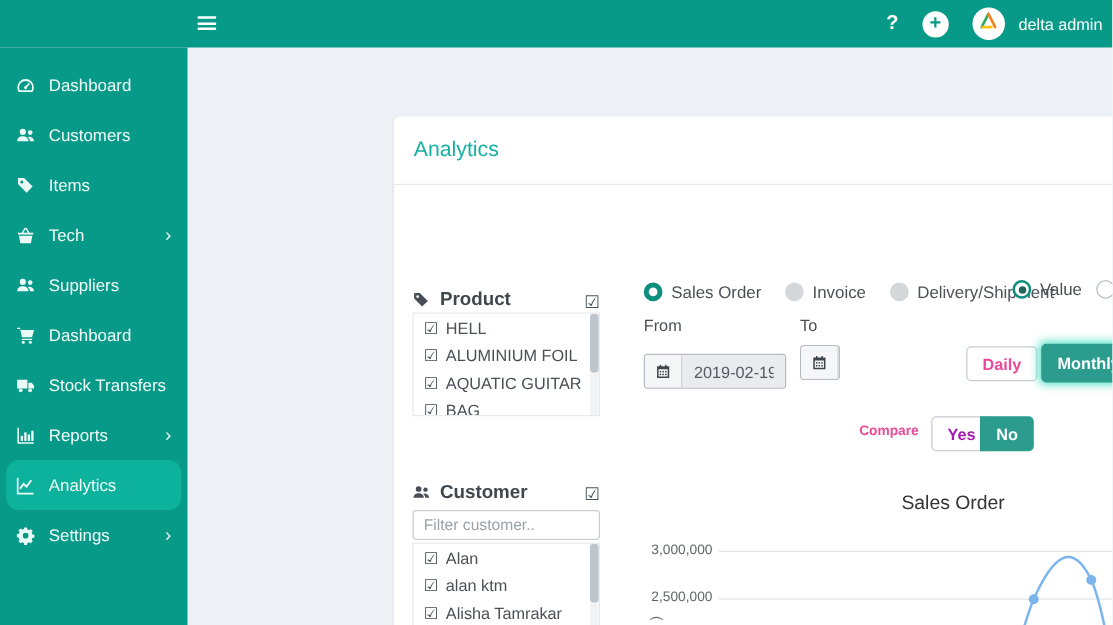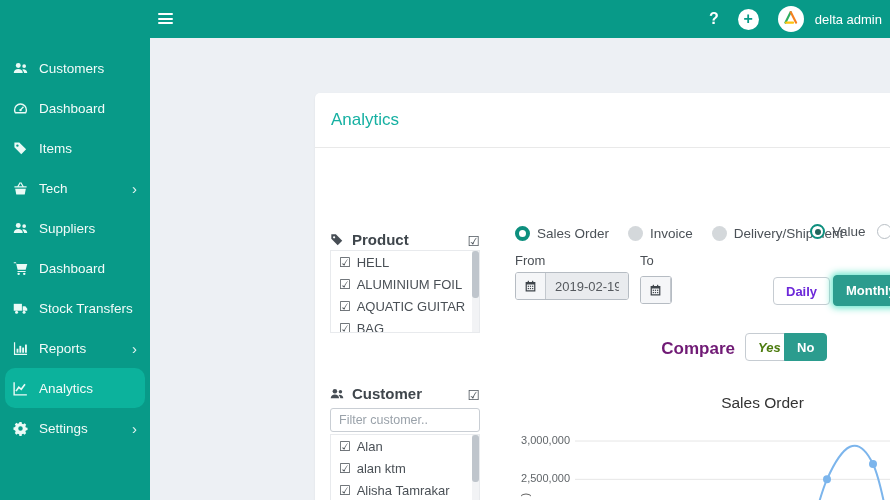--- a/index.html
+++ b/index.html
@@ -65,26 +65,26 @@
   .radio.sel-dot::after { content:""; position:absolute; left:2.5px; top:2.5px; width:6px; height:6px; border-radius:50%; background:#23655b; }
   .radio.off-filled { background:#d4d8db; }
   .radio.off-ring { background:#fff; border:1.5px solid #b9bfc5; }
   .radio-label { font-size:13.5px; color:#4b5157; margin-right:12px; cursor:pointer; }
   .fld-label { position:absolute; font-size:13px; color:#4a4f55; }
   .date-group { position:absolute; display:flex; height:28px; border:1px solid #b6bcc3; border-radius:3px; overflow:hidden; }
   .date-addon { width:30px; display:flex; align-items:center; justify-content:center; background:#f5f6f8;
                 border-right:1px solid #c3c8ce; color:#3f454b; }
   .date-addon svg { width:13px; height:13px; }
   .date-input { border:none; background:#e9ebee; width:82px; padding:0 9px; font-size:13px; color:#55595e; outline:none; font-family:inherit; }
-  .btn { position:absolute; height:28px; padding:0 12px; font-size:13px; color:#6d28d9; background:#fff;
+  .btn { position:absolute; height:28px; padding:0 12px; font-size:13px; color:#ec4899; background:#fff;
          border:1px solid #c6ccd2; border-radius:4px; cursor:pointer; font-family:inherit; font-weight:600; }
   .btn.teal { background:#2b9c8e; border-color:#2b9c8e; color:#fff; }
   .btn.glow { height:31px; box-shadow:0 0 7px 2px rgba(84,226,197,.9); }
-  .cmp-label { position:absolute; font-size:17px; font-weight:600; color:#701a75; width:80px; text-align:right; }
-  .btn.joined-l { border-radius:4px 0 0 4px; color:#4d7c0f;font-style:italic; }
+  .cmp-label { position:absolute; font-size:11px; font-weight:600; color:#ec4899; width:80px; text-align:right; }
+  .btn.joined-l { border-radius:4px 0 0 4px; color:#a21caf; }
   .btn.joined-r { border-radius:0 4px 4px 0; }
 
   
   .chart-title { position:absolute; left:200px; top:246px; width:495px; text-align:center;
                  font-size:15.5px; font-weight:500; color:#333; }
   .y-labels { position:absolute; left:200px; top:280px; width:55px; height:170px; }
   .y-labels div { position:absolute; right:0; font-size:11px; color:#606569; white-space:nowrap; }
   .y-title { position:absolute; left:160px; top:375px; width:100px; text-align:center; font-size:11px;
              color:#666; letter-spacing:.5px; transform:rotate(-90deg); }
   .chart-svg { position:absolute; left:260px; top:280px; }
@@ -118,38 +118,38 @@
           <path d="M18.5 4.5 7 27" stroke="#2fae60" stroke-width="4.6" stroke-linecap="round" fill="none"></path>
           <path d="M18.5 4.5 30 27" stroke="#f58020" stroke-width="4.6" stroke-linecap="round" fill="none"></path>
           <path d="M8.5 27h15" stroke="#fdc30f" stroke-width="4.6" stroke-linecap="round" fill="none"></path>
         </svg></span>
     <span class="logo-text"><span class="p1">Delta</span><span class="p2">Tech</span></span>
   </div>
 
   <div class="sidebar">
       <div class="side-item">
         <span class="side-icon">
+          <svg viewBox="0 0 16 16">
+            <path d="M8 3.2A6.3 6.3 0 0 0 1.7 9.5c0 1.2.34 2.2.9 3.1h10.8c.56-.9.9-1.9.9-3.1A6.3 6.3 0 0 0 8 3.2z" fill="none" stroke="currentColor" stroke-width="1.5"></path>
+            <path d="M8 9.5l3.2-3.4" stroke="currentColor" stroke-width="1.4"></path>
+            <circle cx="8" cy="9.7" r="1.3" fill="currentColor"></circle>
+          </svg>
+        </span>
+        <span class="side-label">Dashboard</span>
+      </div>
+      <div class="side-item">
+        <span class="side-icon">
           <svg viewBox="0 0 16 16" fill="currentColor">
             <circle cx="5.6" cy="4.8" r="2.6"></circle>
             <path d="M.8 12.8c0-2.6 2.2-4.2 4.8-4.2s4.8 1.6 4.8 4.2z"></path>
             <circle cx="11.9" cy="5.4" r="2"></circle>
             <path d="M10.9 8.9c2.3.1 4.3 1.5 4.3 3.9h-3.3a5.9 5.9 0 0 0-2.1-3.5z"></path>
           </svg>
         </span>
         <span class="side-label">Customers</span>
-      </div>
-      <div class="side-item">
-        <span class="side-icon">
-          <svg viewBox="0 0 16 16">
-            <path d="M8 3.2A6.3 6.3 0 0 0 1.7 9.5c0 1.2.34 2.2.9 3.1h10.8c.56-.9.9-1.9.9-3.1A6.3 6.3 0 0 0 8 3.2z" fill="none" stroke="currentColor" stroke-width="1.5"></path>
-            <path d="M8 9.5l3.2-3.4" stroke="currentColor" stroke-width="1.4"></path>
-            <circle cx="8" cy="9.7" r="1.3" fill="currentColor"></circle>
-          </svg>
-        </span>
-        <span class="side-label">Dashboard</span>
       </div>
       <div class="side-item">
         <span class="side-icon">
           <svg viewBox="0 0 16 16" fill="currentColor">
             <path fill-rule="evenodd" d="M1.5 1.5h5.2L14 8.8 8.8 14 1.5 6.7V1.5zm3.2 2.1a1.3 1.3 0 1 0 0 2.6 1.3 1.3 0 0 0 0-2.6z"></path>
           </svg>
         </span>
         <span class="side-label">Items</span>
       </div>
       <div class="side-item">
@@ -312,21 +312,21 @@
         <div class="radio-row" style="left:495px; top:76px">
           <span class="radio sel-dot"></span>
           <span class="radio-label" style="margin-right:4px">Value</span>
           <span class="radio off-ring"></span>
 
         </div>
 
         <div class="fld-label" style="left:200px; top:105px">From</div>
         <div class="fld-label" style="left:325px; top:105px">To</div>
 
-        <div class="date-group" style="left:200px; top:124px">
+        <div class="date-group" style="left:200px; top:135px">
           <span class="date-addon">
               <svg viewBox="0 0 16 16" fill="currentColor">
                 <path fill-rule="evenodd" d="M2 2.5h12V14H2V2.5zm1.5 3v7h9v-7h-9z"></path>
                 <rect x="4.6" y="1" width="1.5" height="2.7" rx=".3"></rect>
                 <rect x="9.9" y="1" width="1.5" height="2.7" rx=".3"></rect>
                 <rect x="4.6" y="7" width="1.5" height="1.5"></rect>
                 <rect x="7.2" y="7" width="1.5" height="1.5"></rect>
                 <rect x="9.9" y="7" width="1.5" height="1.5"></rect>
                 <rect x="4.6" y="9.8" width="1.5" height="1.5"></rect>
                 <rect x="7.2" y="9.8" width="1.5" height="1.5"></rect>

